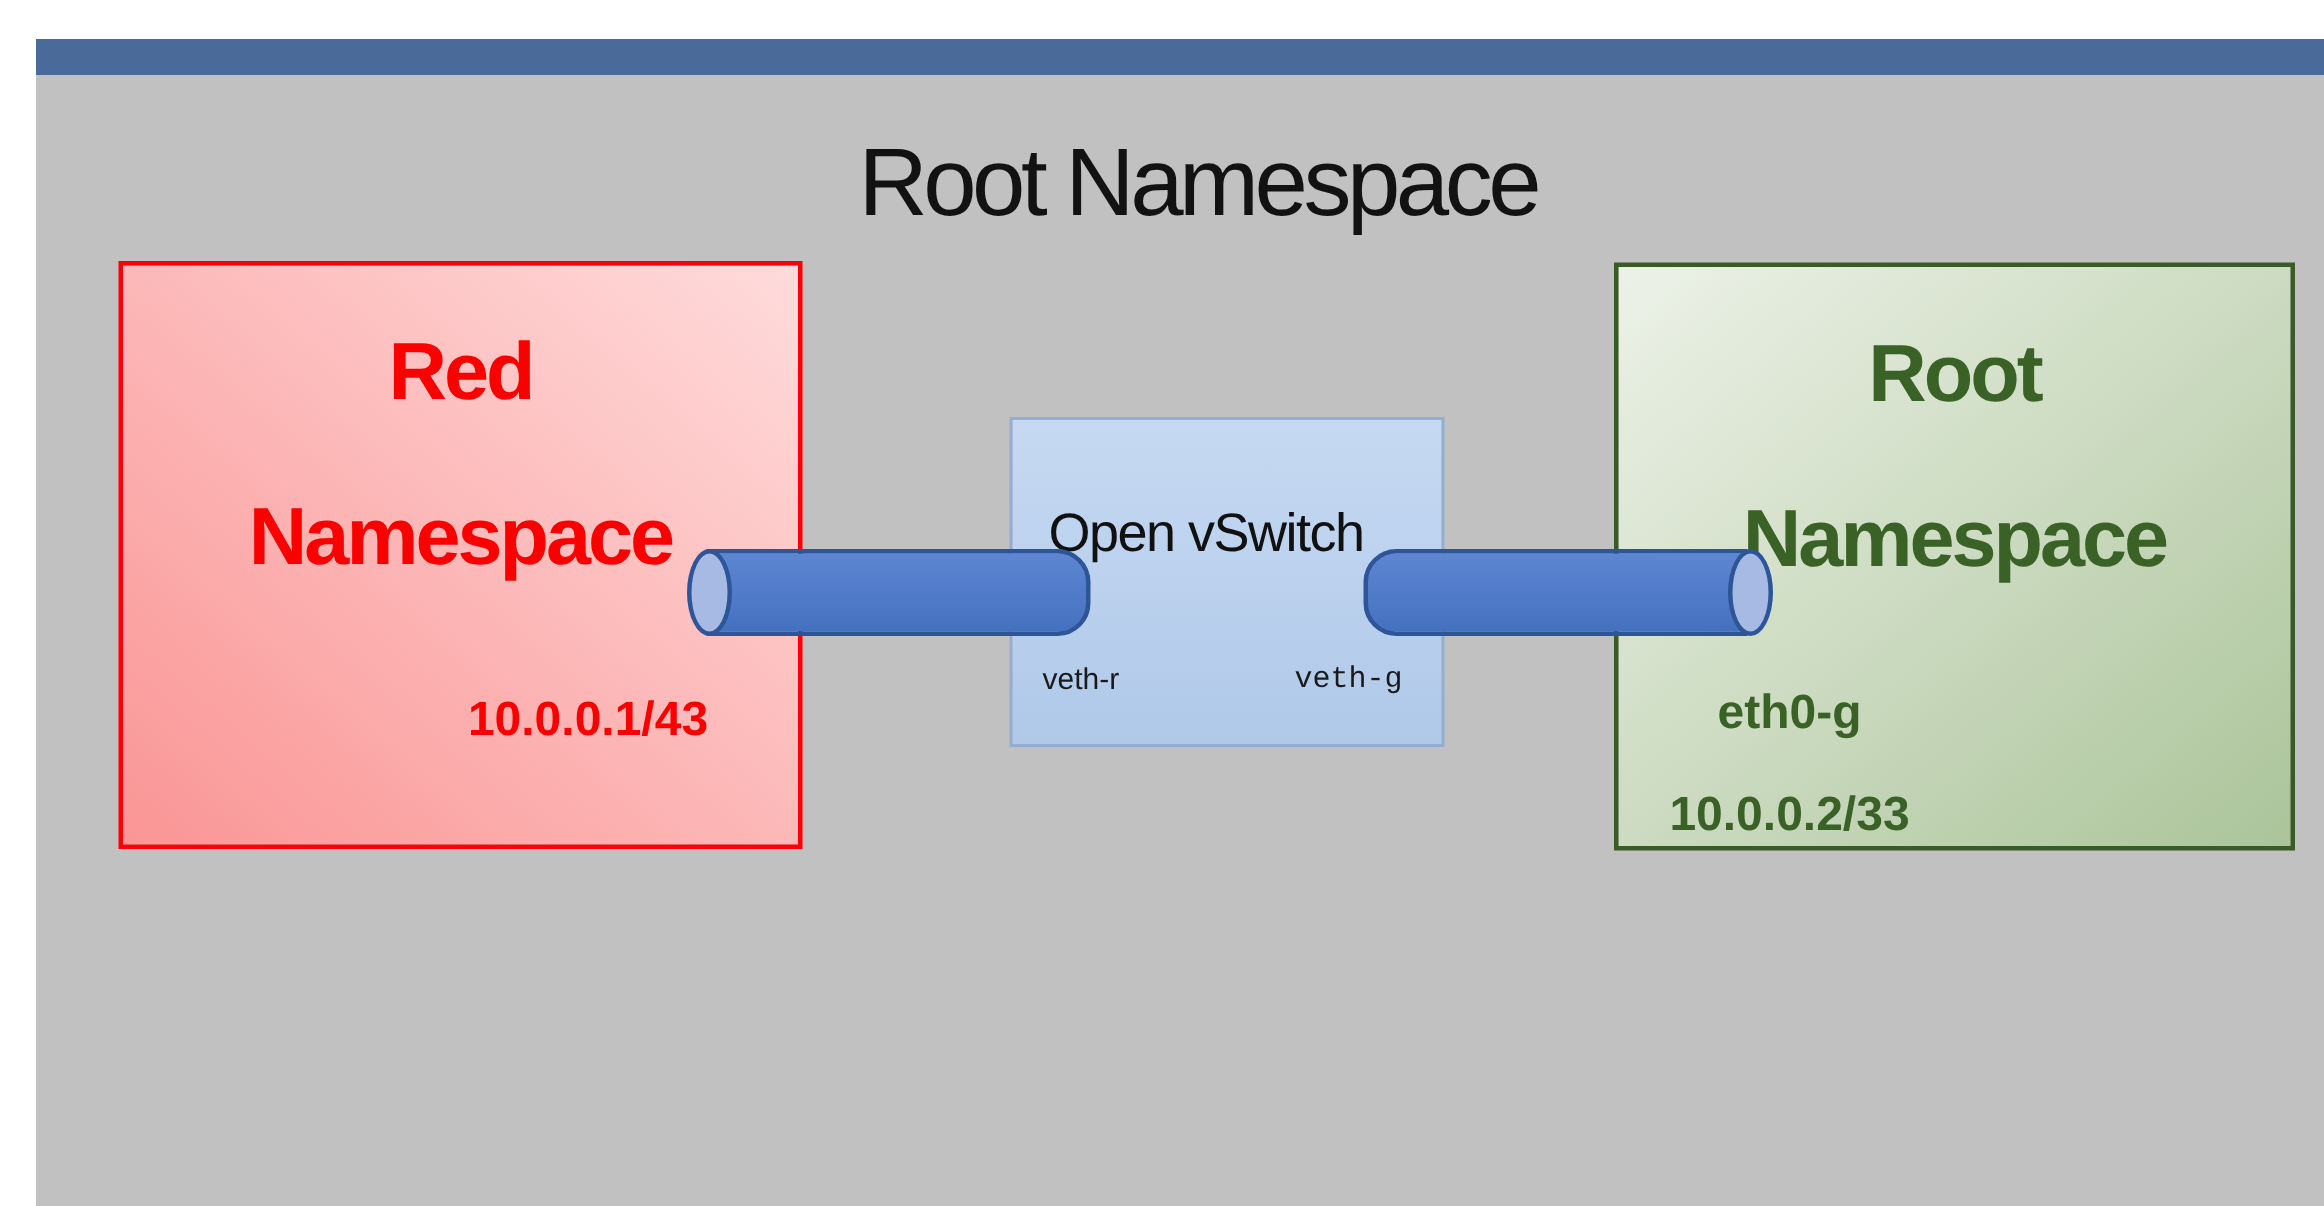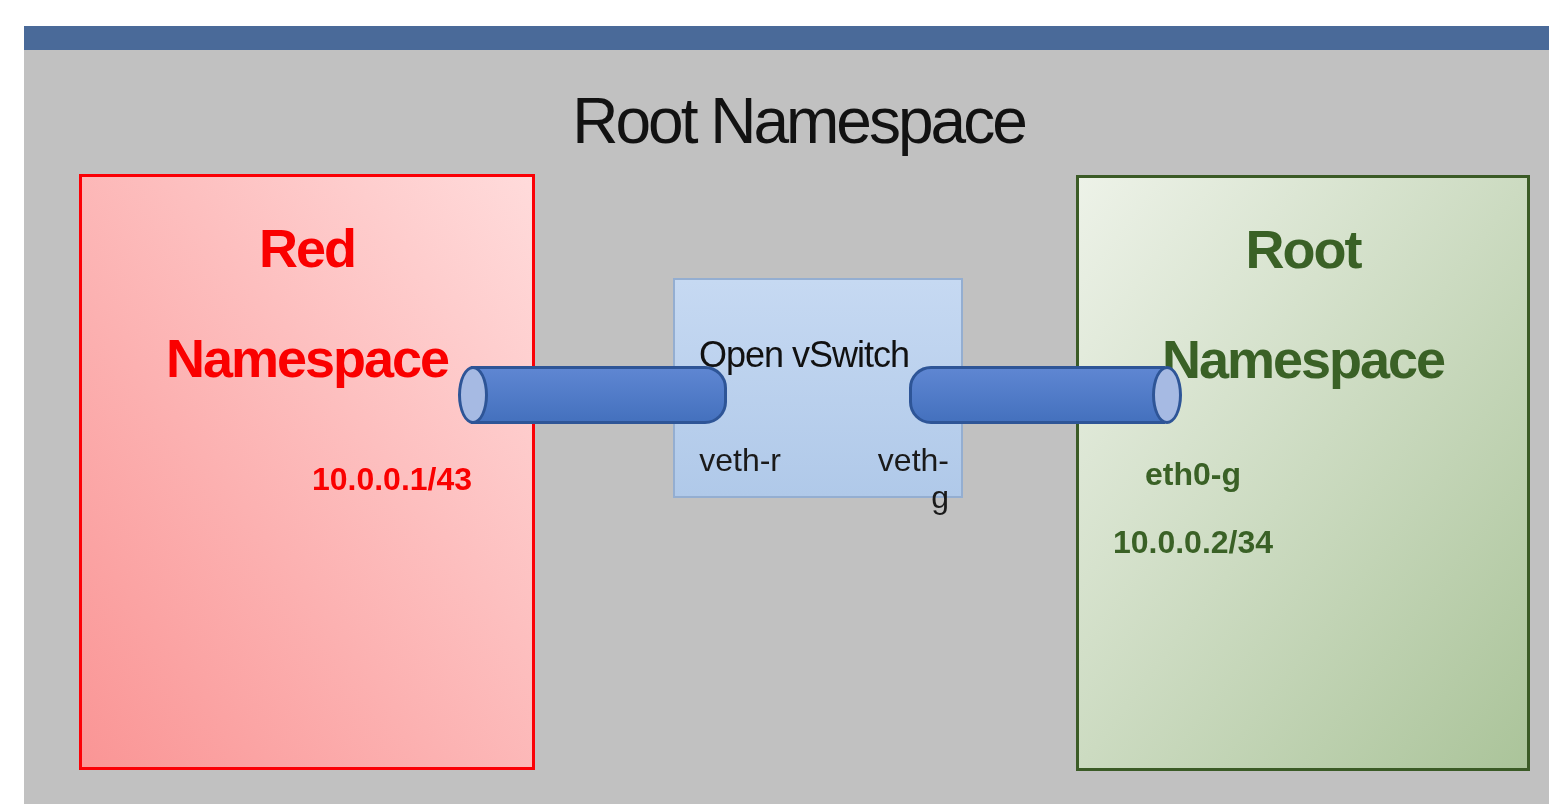--- a/index.html
+++ b/index.html
@@ -21,21 +21,21 @@
     position: absolute;
     top: 48px; left: 0;
     width: 100%;
     text-align: center;
     font-size: 64px;
     font-weight: 300;
     letter-spacing: -3px;
     color: #121212;
   }
 
-  .ns-box { position: absolute; width: 456px; height: 596px; }
+  .ns-box { position: absolute; width: 456px; height: 392px; }
 
   .red-box {
     left: 55px; top: 150px;
     border: 3px solid #fb0006;
     background: linear-gradient(to top right, #fa9595, #ffdbdb);
   }
   .green-box {
     left: 1052px; top: 151px; width: 454px;
     border: 3px solid #3b5b26;
     background: linear-gradient(to bottom right, #edf2e8, #abc49a);
@@ -74,26 +74,26 @@
     text-align: left;
     font-weight: normal;
     font-size: 36px;
     letter-spacing: -1px;
     color: #111111;
   }
   .port-label {
     position: absolute;
     top: 150px;
     width: 110px;
-    text-align: right;
-    font-size: 32px;
+    text-align: left;
+    font-size: 20px;
     color: #1a1a1a;
   }
   .port-left  { left: 8px; }
-  .port-right { left: 176px; }
+  .port-right { left: 176px; font-family: Liberation Mono, monospace; }
 
   .cable-body {
     position: absolute;
     top: 342px;
     width: 256px; height: 58px;
     background: linear-gradient(#5e86d2, #4471be);
     border: 3px solid #2e5597;
   }
   .cable-left-body  { left: 447px; border-radius: 0 22px 22px 0; }
   .cable-right-body { left: 885px; border-radius: 22px 0 0 22px; }
@@ -129,21 +129,21 @@
     </div>
   </div>
 
   <div class="ns-box green-box">
     <div class="ns-title">
       <div>Root</div>
       <div>Namespace</div>
     </div>
     <div class="if-label">
       <div>eth0-g</div>
-      <div>10.0.0.2/34</div>
+      <div>10.0.0.2/33</div>
     </div>
   </div>
 
   <div class="ovs-box">
     <div class="ovs-title">Open vSwitch</div>
     <div class="port-label port-left">veth-r</div>
     <div class="port-label port-right">veth-g</div>
   </div>
 
   <div class="cable-body cable-left-body"></div>

